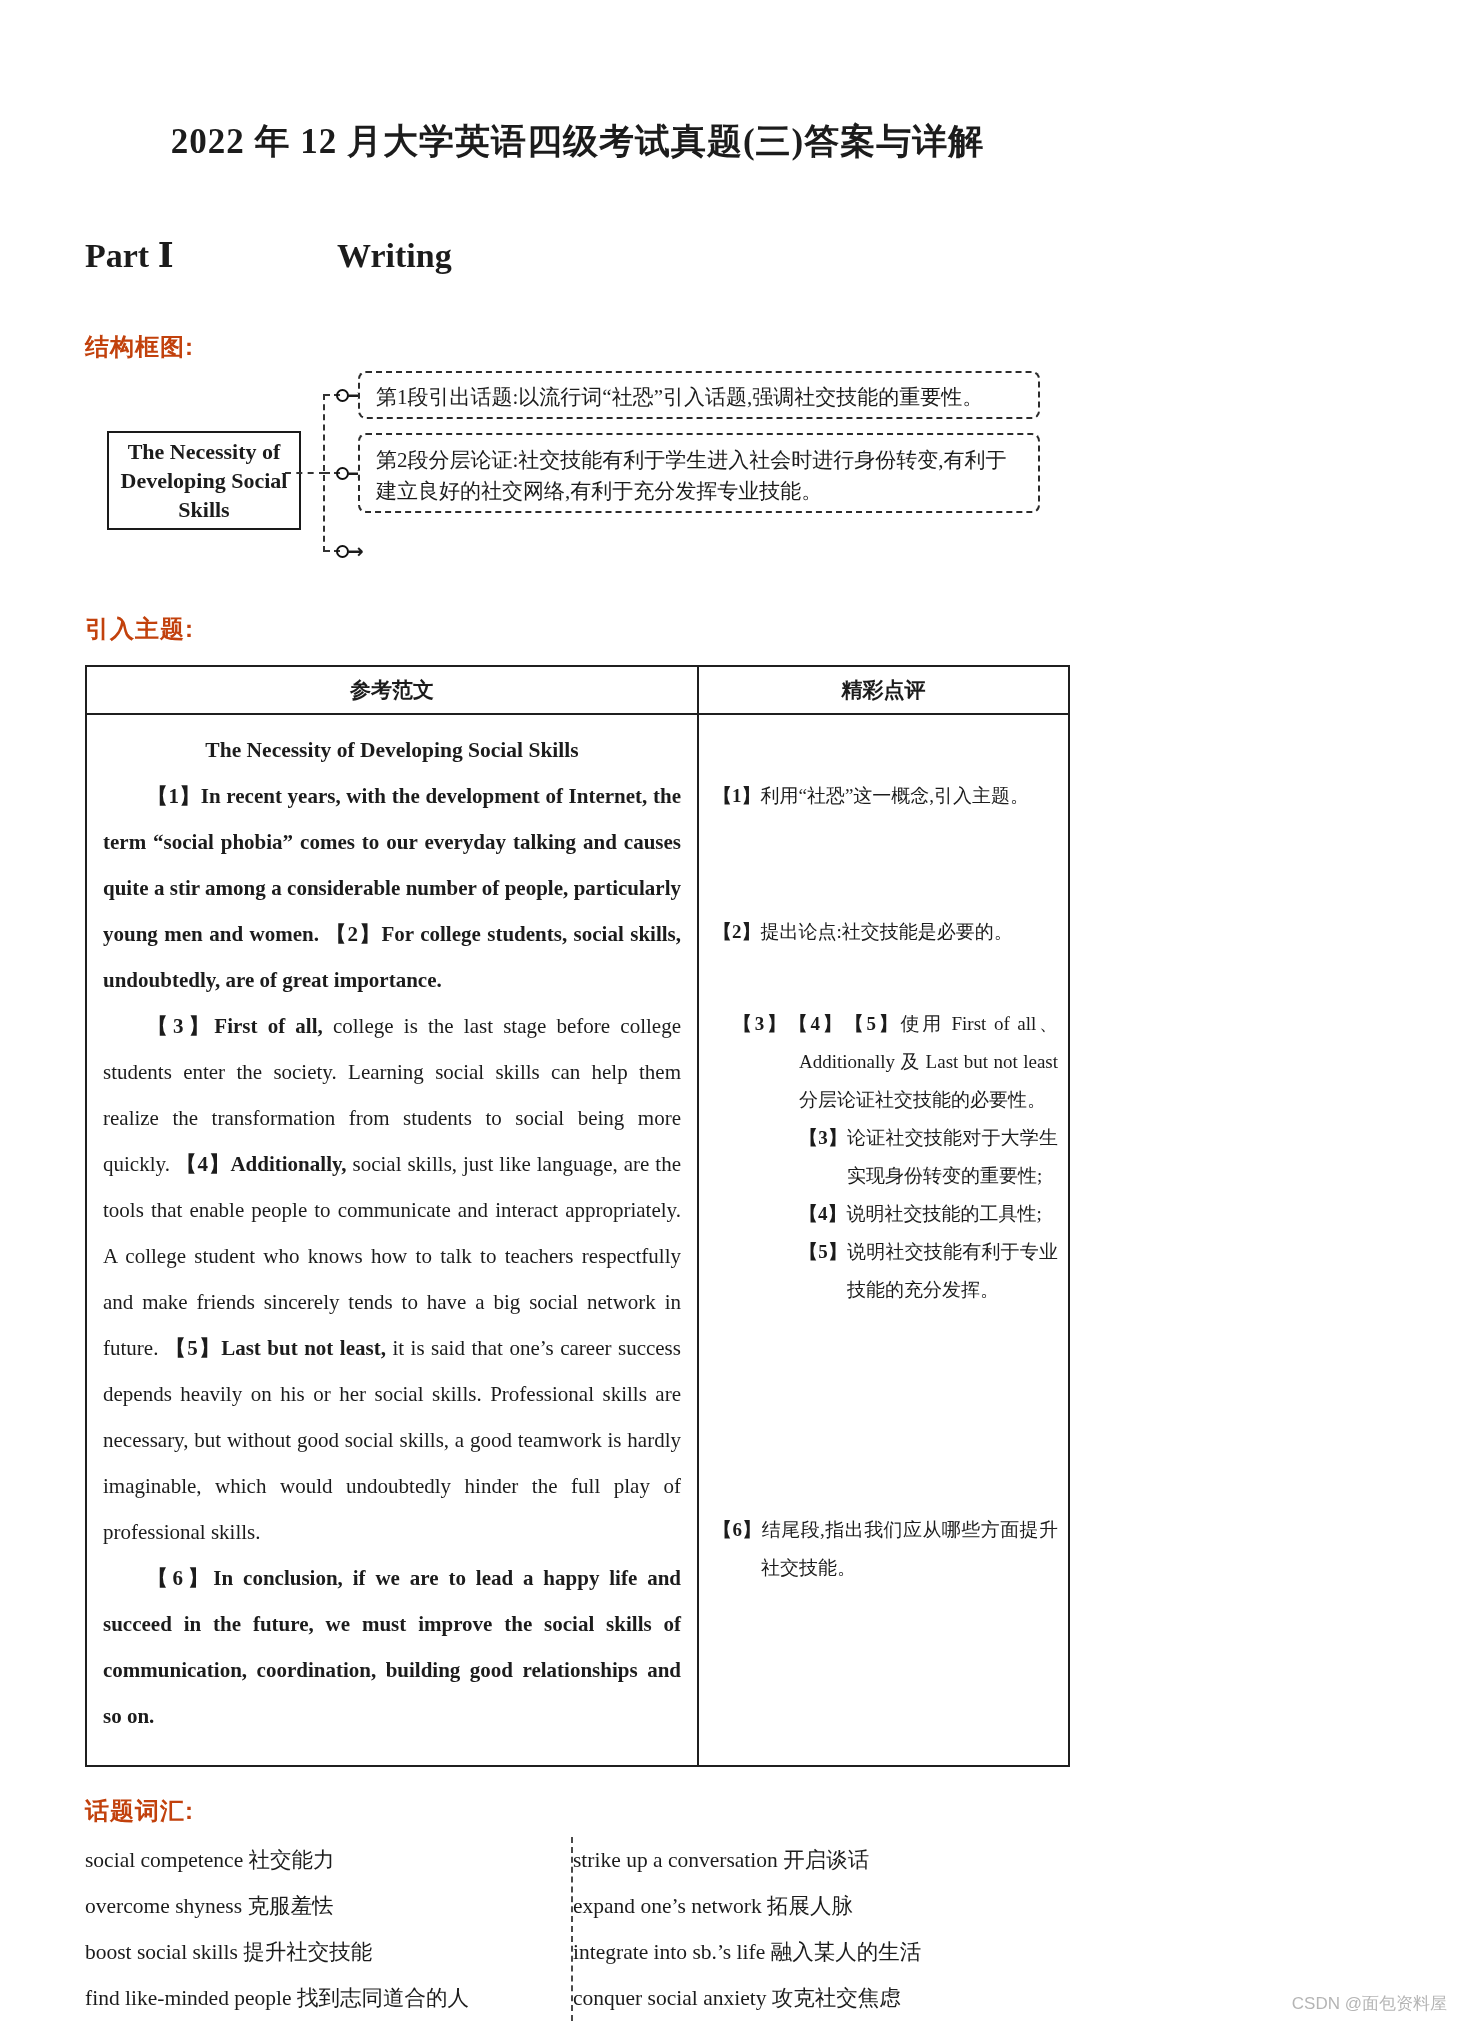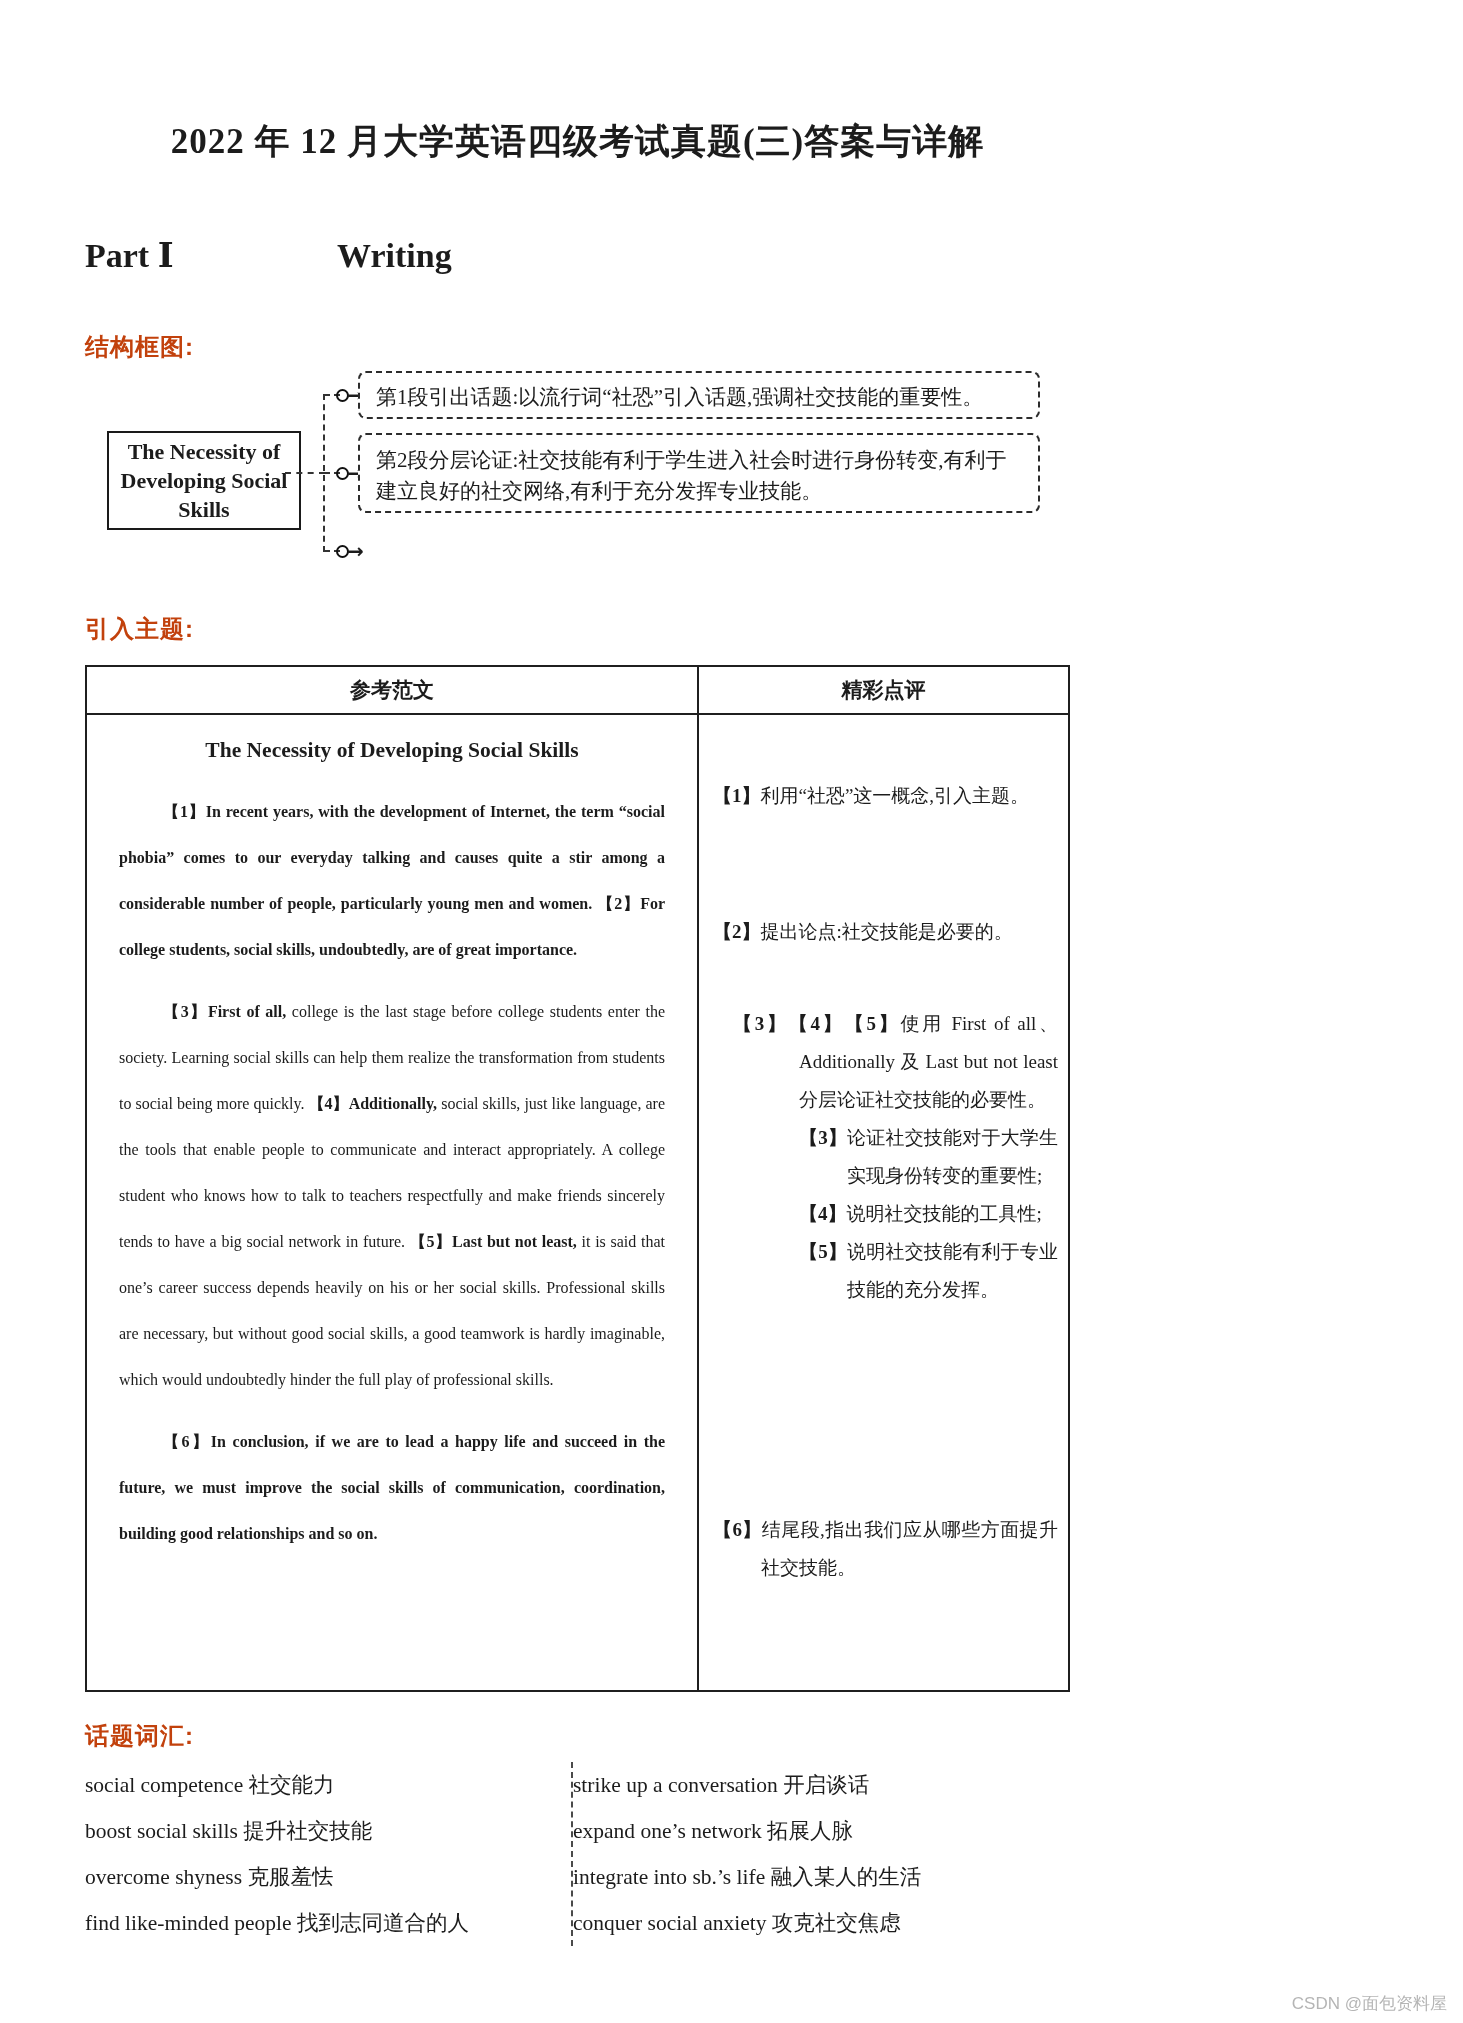--- a/index.html
+++ b/index.html
@@ -65,21 +65,21 @@
   .t-head-left{width:612px;box-sizing:border-box;border-right:2px solid #1f1f1f;
     display:flex;align-items:center;justify-content:center;
     font-weight:bold;font-size:21px;font-family:"Liberation Sans","DejaVu Sans",sans-serif;}
   .t-head-right{flex:1;display:flex;align-items:center;justify-content:center;
     font-weight:bold;font-size:21px;font-family:"Liberation Sans","DejaVu Sans",sans-serif;}
   .t-body{display:flex;min-height:975px;}
   .t-left{width:612px;box-sizing:border-box;border-right:2px solid #1f1f1f;padding:12px 16px 26px 16px;}
   .t-right{flex:1;position:relative;}
 
   .essay-title{text-align:center;font-weight:bold;font-size:21.5px;line-height:46px;}
-  .para{margin:16px;text-indent:44px;text-align:justify;font-size:16px;line-height:46px;}
+  .para{margin:0;text-indent:44px;text-align:justify;font-size:21px;line-height:46px;}
   .para.bold{font-weight:bold;}
   .para b{font-weight:bold;}
 
   .comment{position:absolute;left:14px;right:10px;font-size:19px;line-height:38px;text-align:justify;}
   .comment b{font-weight:bold;}
   .c1{top:62px;padding-left:48px;text-indent:-48px;}
   .c2{top:198px;padding-left:48px;text-indent:-48px;}
   .c3{top:290px;margin-left:20px;}
   .cmt-main{padding-left:66px;text-indent:-66px;}
   .sub{padding-left:114px;text-indent:-48px;}
@@ -172,22 +172,22 @@
         </div>
 
       </div>
     </div>
 
     <div class="sec-heading vocab-heading">话题词汇:</div>
 
     <div class="vocab">
       <ul class="vocab-left">
         <li>social competence 社交能力</li>
+        <li>overcome shyness 克服羞怯</li>
         <li>boost social skills 提升社交技能</li>
-        <li>overcome shyness 克服羞怯</li>
         <li>find like-minded people 找到志同道合的人</li>
       </ul>
       <ul class="vocab-right">
         <li>strike up a conversation 开启谈话</li>
         <li>expand one’s network 拓展人脉</li>
         <li>integrate into sb.’s life 融入某人的生活</li>
         <li>conquer social anxiety 攻克社交焦虑</li>
       </ul>
     </div>
 

